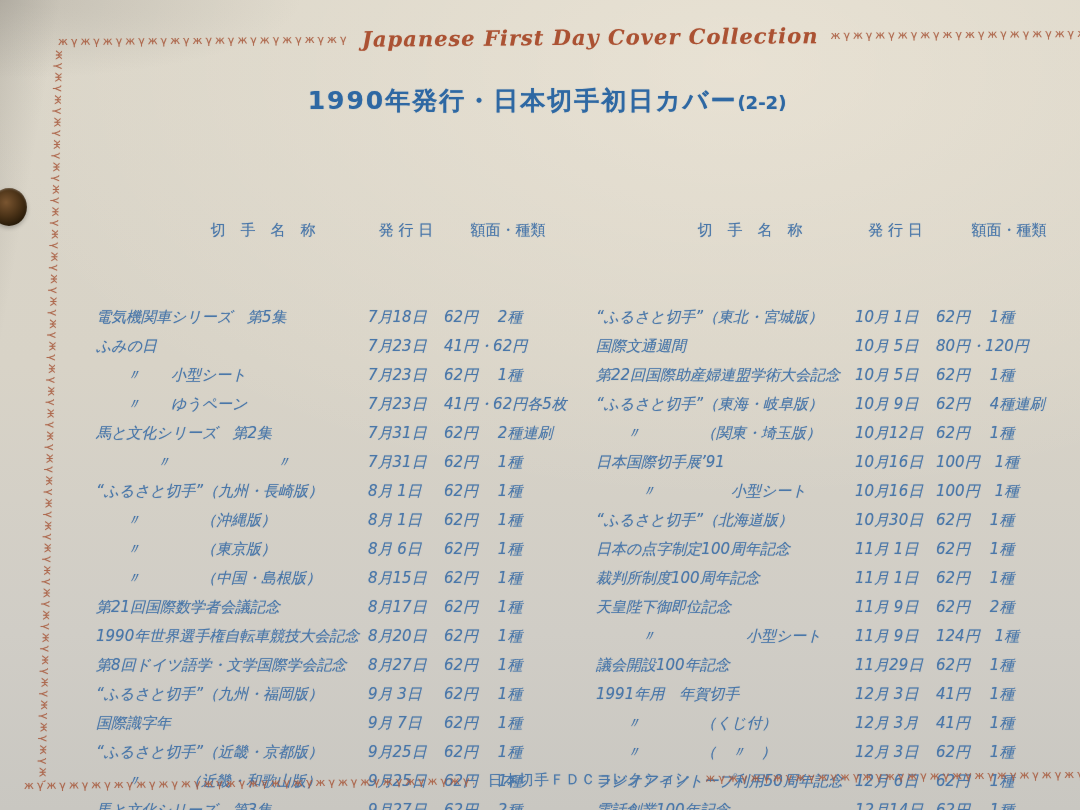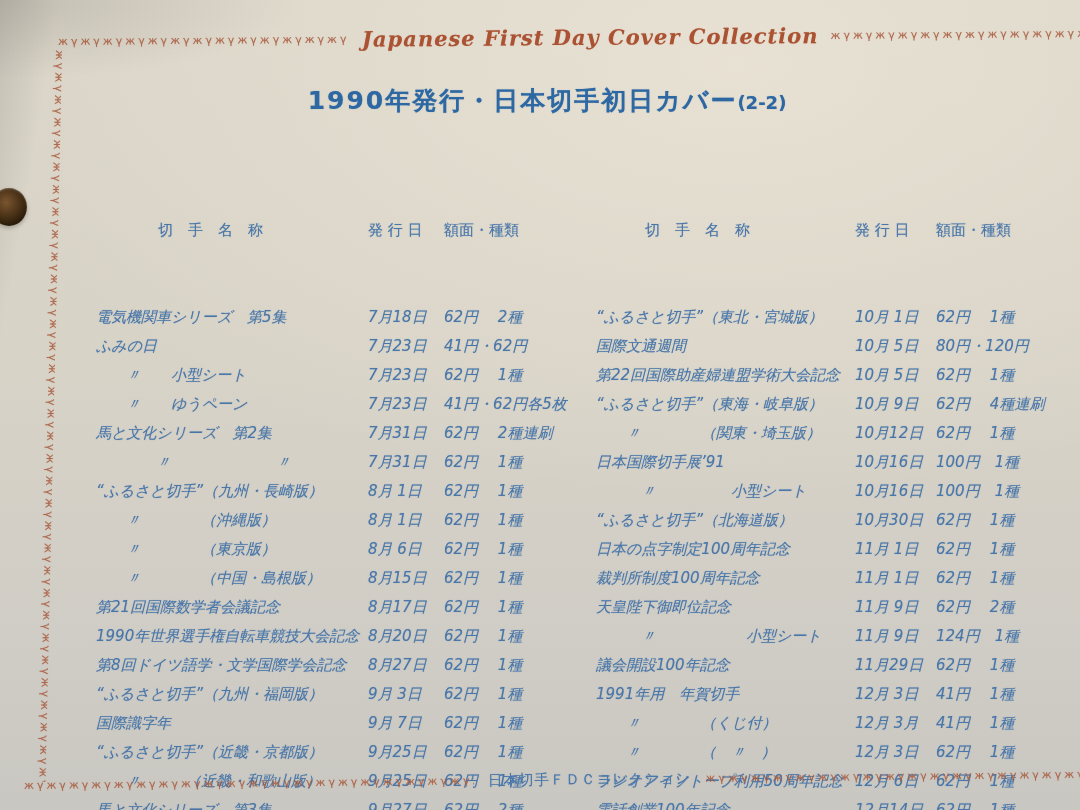--- a/index.html
+++ b/index.html
@@ -56,21 +56,21 @@
     background:radial-gradient(circle at 42% 38%, #7a5530 0%, #4a3217 45%, #241807 78%);
     box-shadow:0 2px 4px rgba(0,0,0,.25), inset 0 1px 2px rgba(255,255,255,.25);
   }
   
   .col{
     position:absolute;top:158px;font-size:15px;line-height:29px;
     color:#4a77a9;white-space:pre;text-shadow:0 0 1px rgba(74,119,169,.5);
   }
   .col-left{left:96px;width:476px;}
   .col-right{left:596px;width:486px;}
-  .t-head{display:flex;}
+  .t-head{display:flex;text-align:center;}
   .t-row{display:flex;font-style:italic;}
   .c-name{flex:0 0 auto;overflow:visible;}
   .col-left  .c-name{width:272px;}
   .col-right .c-name{width:259px;}
   .col-left  .c-date{width:76px;flex:0 0 auto;}
   .col-right .c-date{width:81px;flex:0 0 auto;}
   .c-value{flex:1 1 auto;}
   .col-left  .t-head .c-name{padding-left:62px;width:210px;}
   .col-right .t-head .c-name{padding-left:49px;width:210px;}
 </style>

